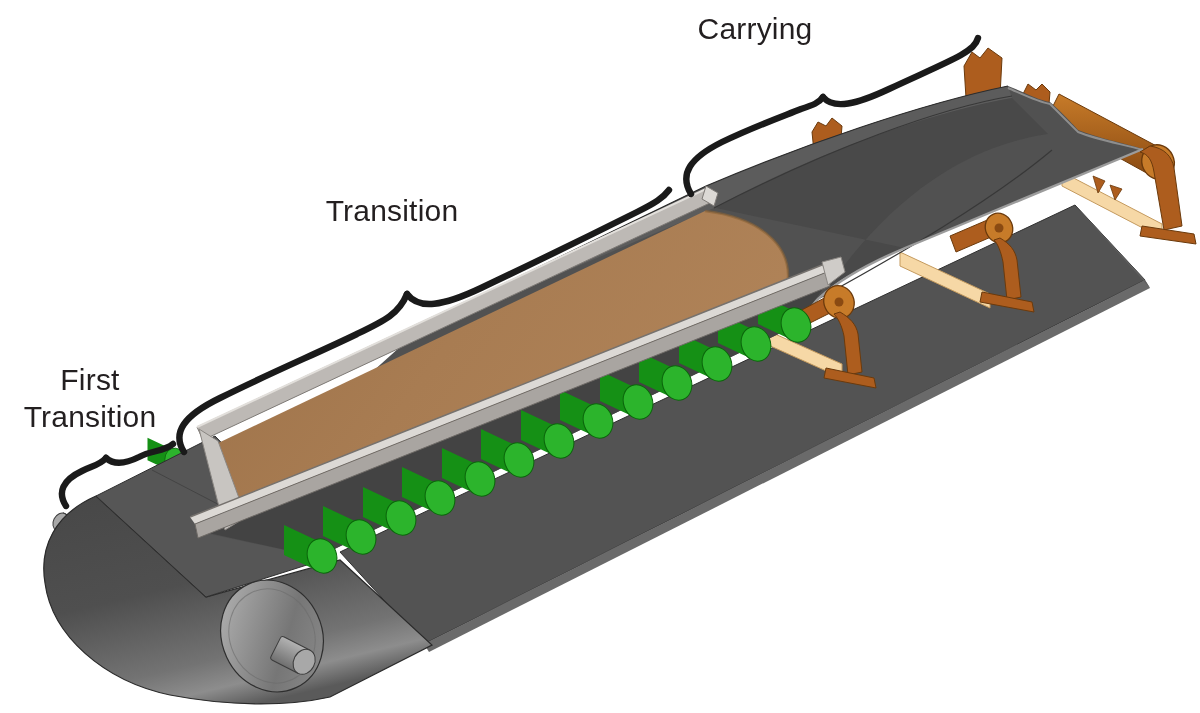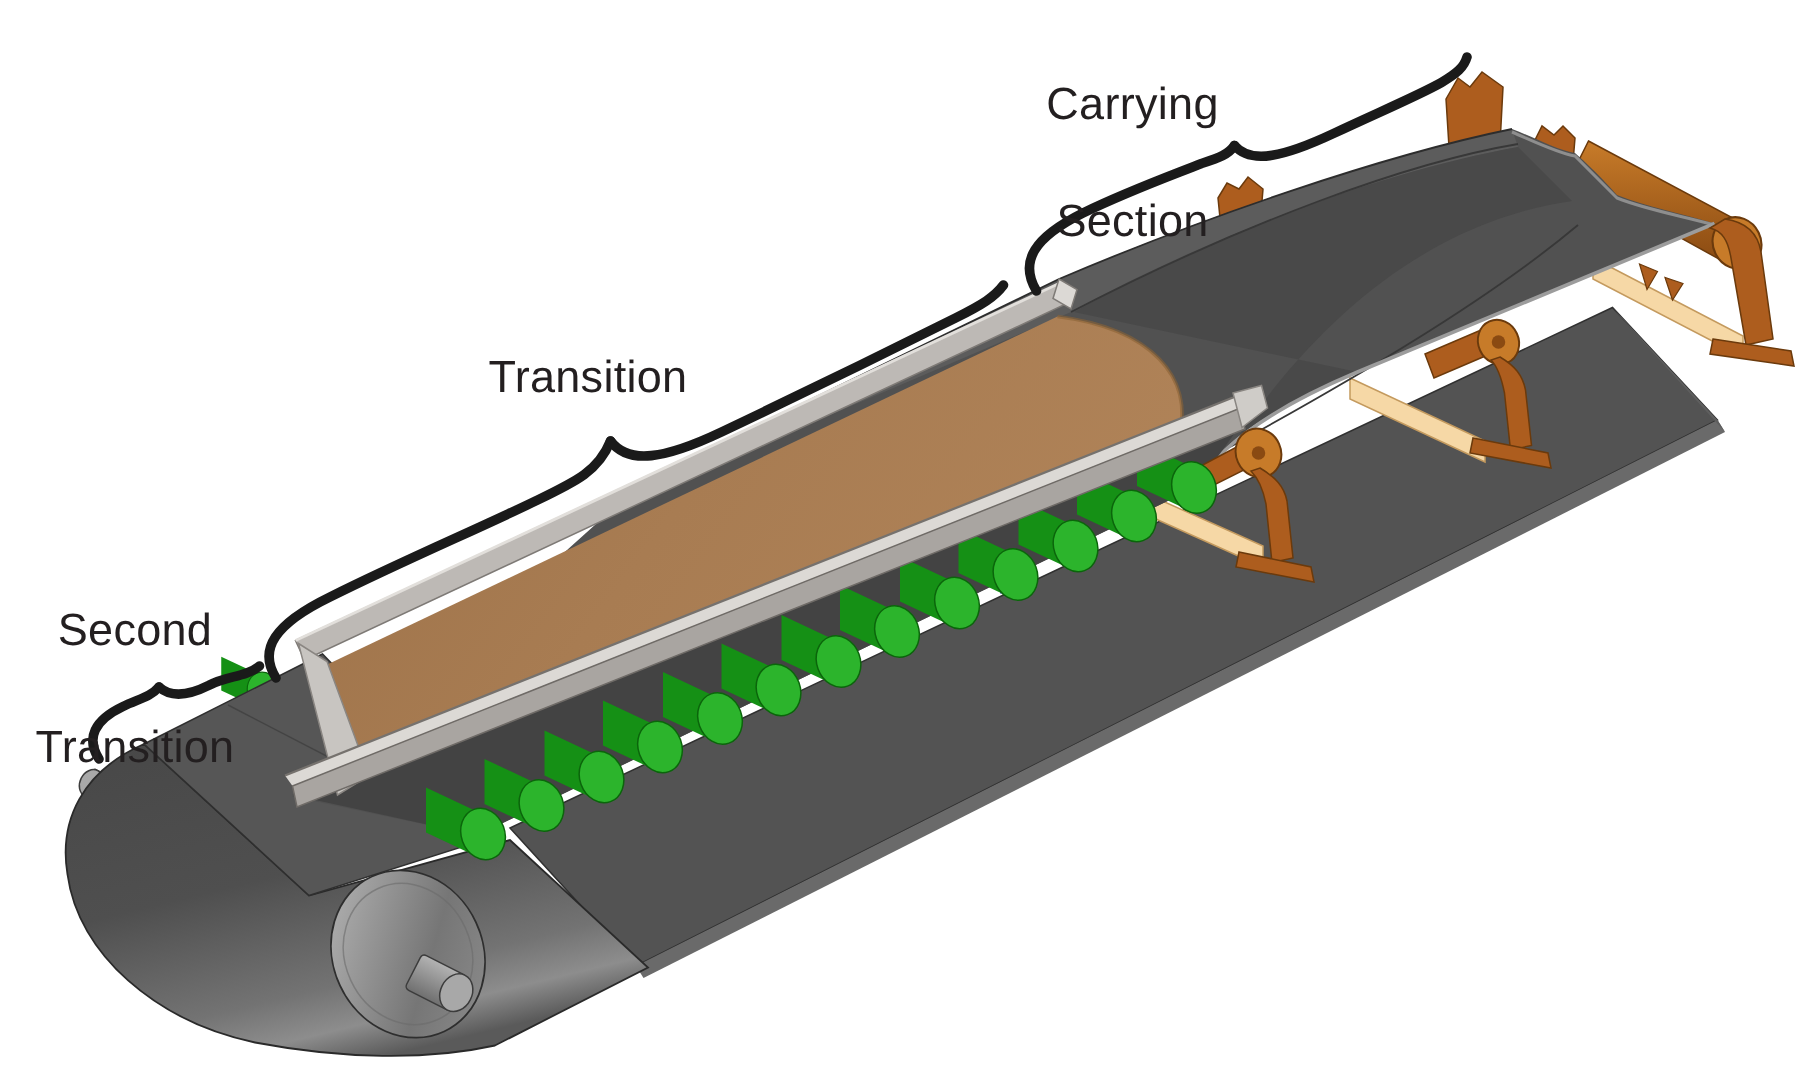--- a/index.html
+++ b/index.html
@@ -13,21 +13,21 @@
   svg{position:absolute;left:0;top:0;}
   .callout{
     position:absolute;
     text-align:center;
     font-size:30px;
     line-height:37px;
     color:var(--ink,#231f20);
     letter-spacing:0.2px;
     white-space:nowrap;
   }
-  .callout span{display:block;margin-top:41px;}
+  .callout span{display:block;}
 </style>
 </head>
 <body>
 
 <div class="stage">
 
 <svg width="1200" height="713" viewBox="0 0 1200 713">
   <defs>
     <linearGradient id="wrapGrad" x1="0.1" y1="0" x2="0.55" y2="1">
       <stop offset="0" style="stop-color:var(--belt_dark)"></stop>
@@ -189,23 +189,22 @@
     </g>
     <g>
       <path d="M 691 194 C 679 174 690 158 722 142 C 753 127 781 117 801 109 C 813 105 819 103 823 97"></path>
       <path d="M 823 97 C 834 110 857 104 889 89 C 921 74 947 63 961 55 C 971 49 976 45 978 38"></path>
     </g>
   </g>
 </svg>
 
 <div class="callout" style="left:650px;top:10px;width:210px;">
   <span>Carrying</span>
-  <span>Section</span>
 </div>
 <div class="callout" style="left:287px;top:192px;width:210px;">
   <span>Transition</span>
 </div>
 <div class="callout" style="left:0px;top:361px;width:180px;">
-  <span>Second</span>
+  <span>First</span>
   <span>Transition</span>
 </div>
 
 </div>
 
 </body></html>

